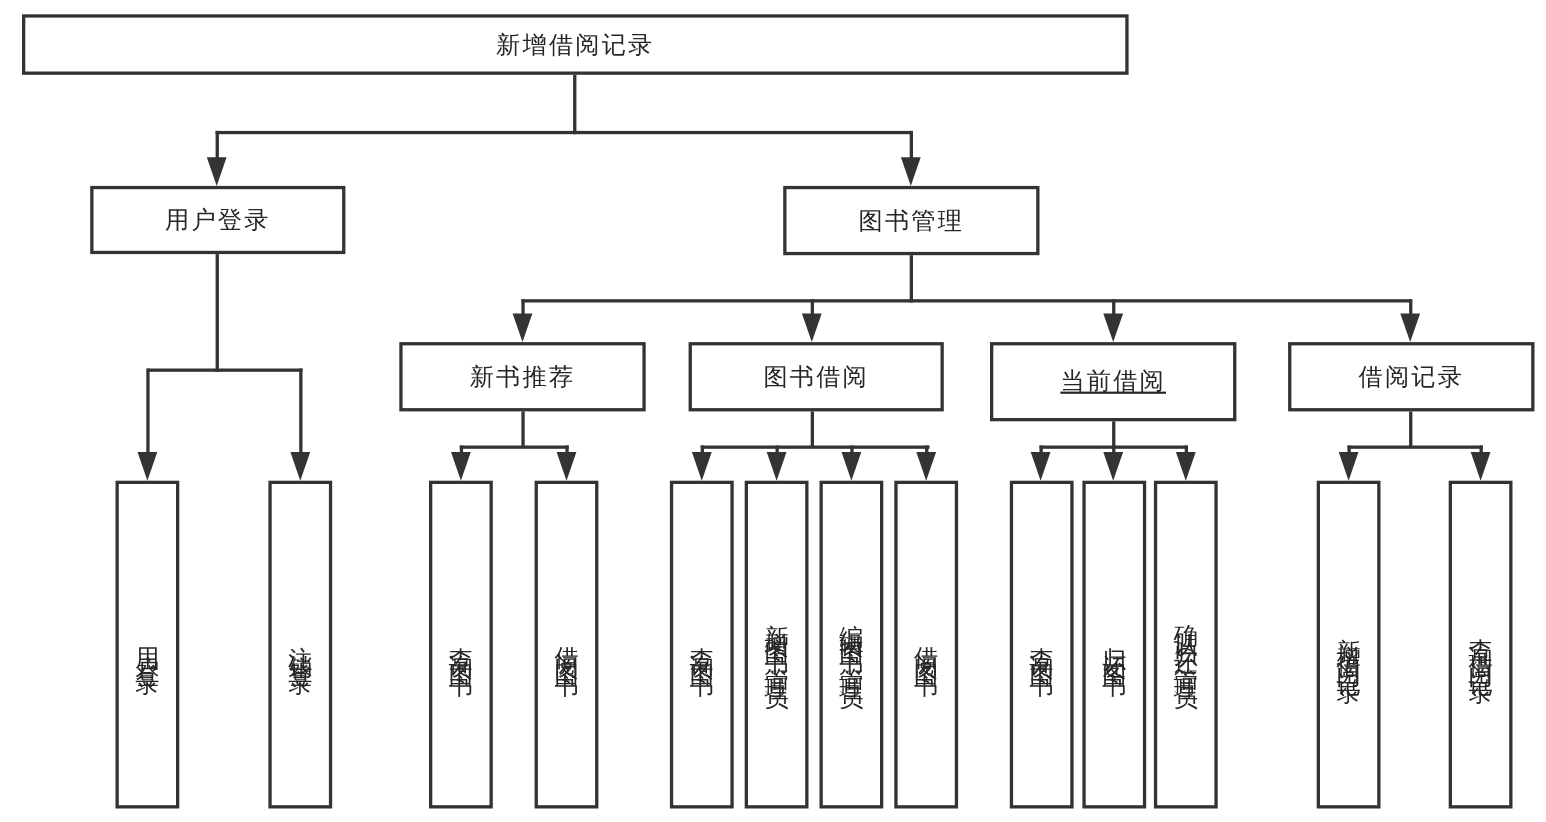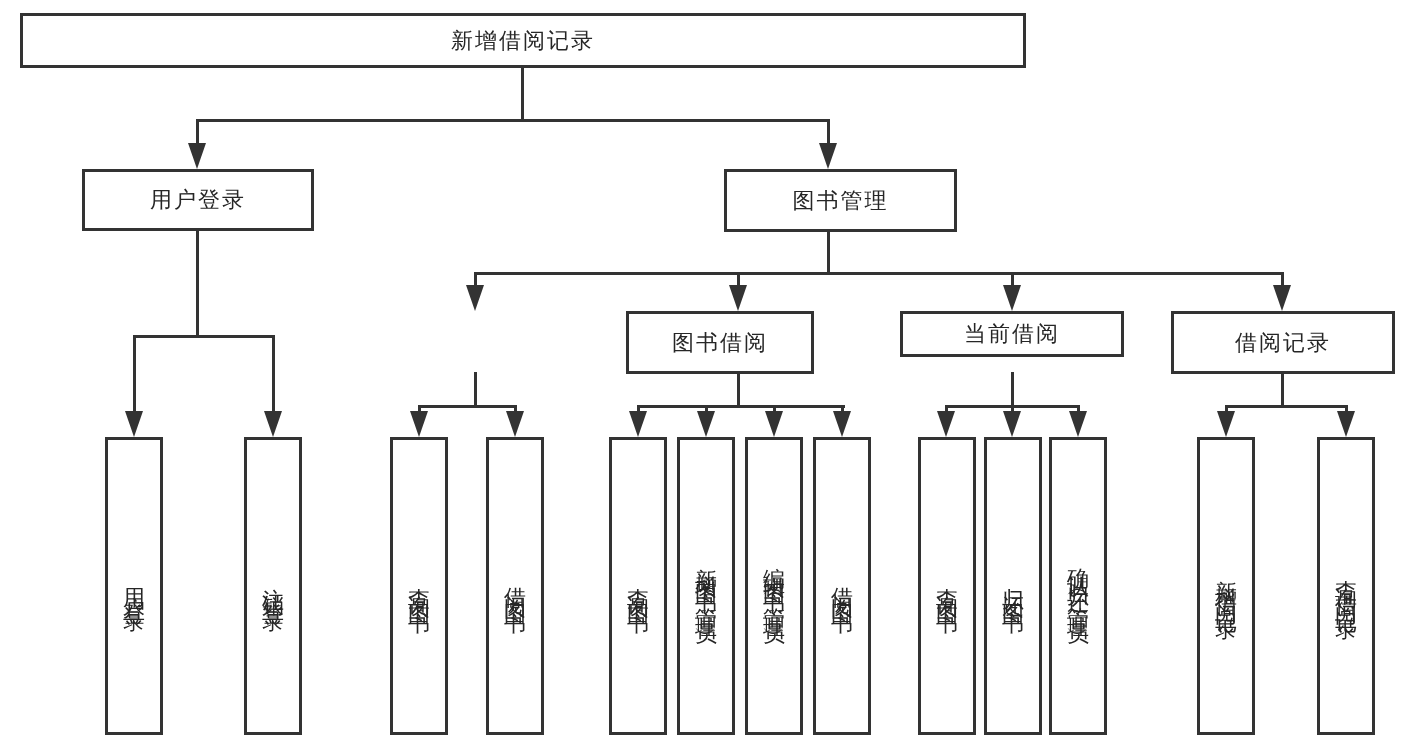--- a/index.html
+++ b/index.html
@@ -94,30 +94,33 @@
   <div class="ar" style="left:1337px;top:411px;"></div>
 
   <div class="box" style="left:20px;top:13px;width:1006px;height:55px;">
     <span>新增借阅记录</span>
   </div>
 
   <div class="box" style="left:82px;top:169px;width:232px;height:62px;">
     <span>用户登录</span>
   </div>
 
-  <div class="box" style="left:712px;top:169px;width:233px;height:63px;margin-left:12px;">
+  <div class="box" style="left:712px;top:169px;width:233px;height:63px;">
     <span>图书管理</span>
   </div>
 
+  <div class="box" style="left:363px;top:311px;width:224px;height:63px;">
+    <span>新书推荐</span>
+  </div>
 
-  <div class="box" style="left:626px;top:311px;width:188px;height:63px;text-align:center;">
+  <div class="box" style="left:626px;top:311px;width:232px;height:63px;text-align:center;">
     <span>图书借阅</span>
   </div>
 
-  <div class="box" style="left:900px;top:311px;width:224px;height:46px;">
+  <div class="box" style="left:900px;top:311px;width:224px;height:72px;text-decoration:underline;">
     <span>当前借阅</span>
   </div>
 
   <div class="box" style="left:1171px;top:311px;width:224px;height:63px;">
     <span>借阅记录</span>
   </div>
 
   <div class="box" style="left:105px;top:437px;width:58px;height:298px;">
     <span class="vtext">用户登录</span>
   </div>

